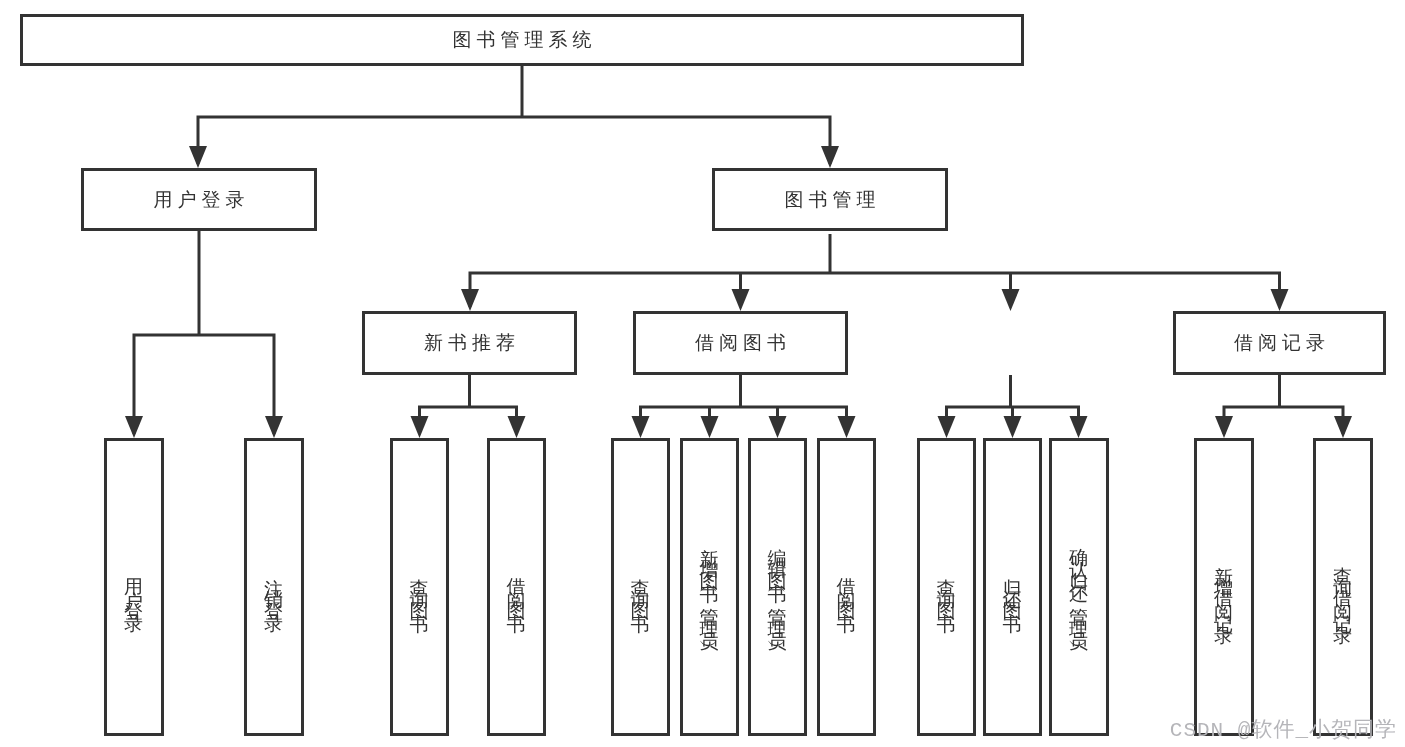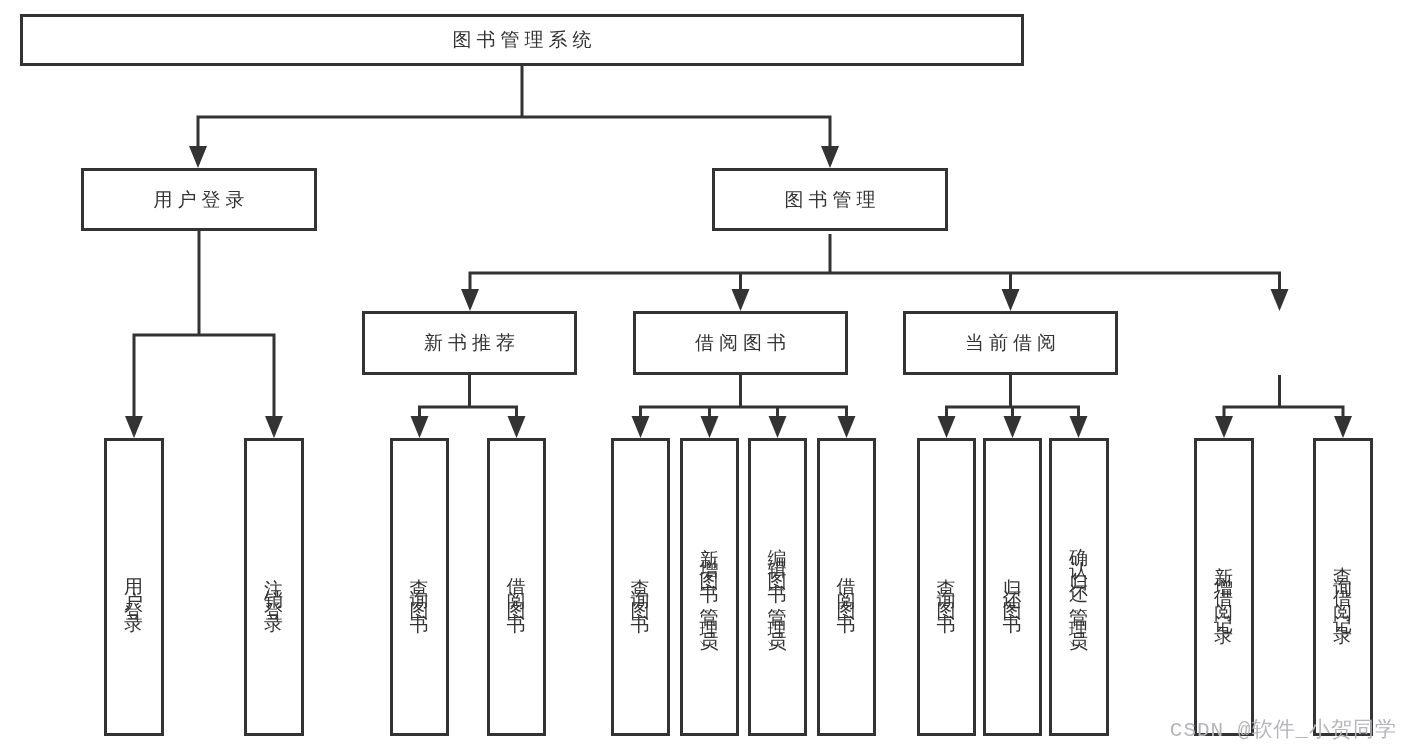--- a/index.html
+++ b/index.html
@@ -111,21 +111,21 @@
     </g>
   </svg>
 
   <div class="box h-box root">图书管理系统</div>
 
   <div class="box h-box lvl2" style="left:81px;">用户登录</div>
   <div class="box h-box lvl2" style="left:712px;">图书管理</div>
 
   <div class="box h-box lvl3" style="left:362px;width:215px;">新书推荐</div>
   <div class="box h-box lvl3" style="left:633px;width:215px;">借阅图书</div>
-  <div class="box h-box lvl3" style="left:903px;width:215px;">当前借阅</div>
+  <div class="box h-box lvl3" style="left:1173px;width:213px;">借阅记录</div>
 
   <div class="box v-box leaf" style="left:104px;width:60px;">用户登录</div>
   <div class="box v-box leaf" style="left:244px;width:60px;">注销登录</div>
 
   <div class="box v-box leaf" style="left:390px;">查询图书</div>
   <div class="box v-box leaf" style="left:487px;">借阅图书</div>
 
   <div class="box v-box leaf" style="left:611px;">查询图书</div>
   <div class="box v-box leaf" style="left:680px;">新增图书（管理员）</div>
   <div class="box v-box leaf" style="left:748px;">编辑图书（管理员）</div>

